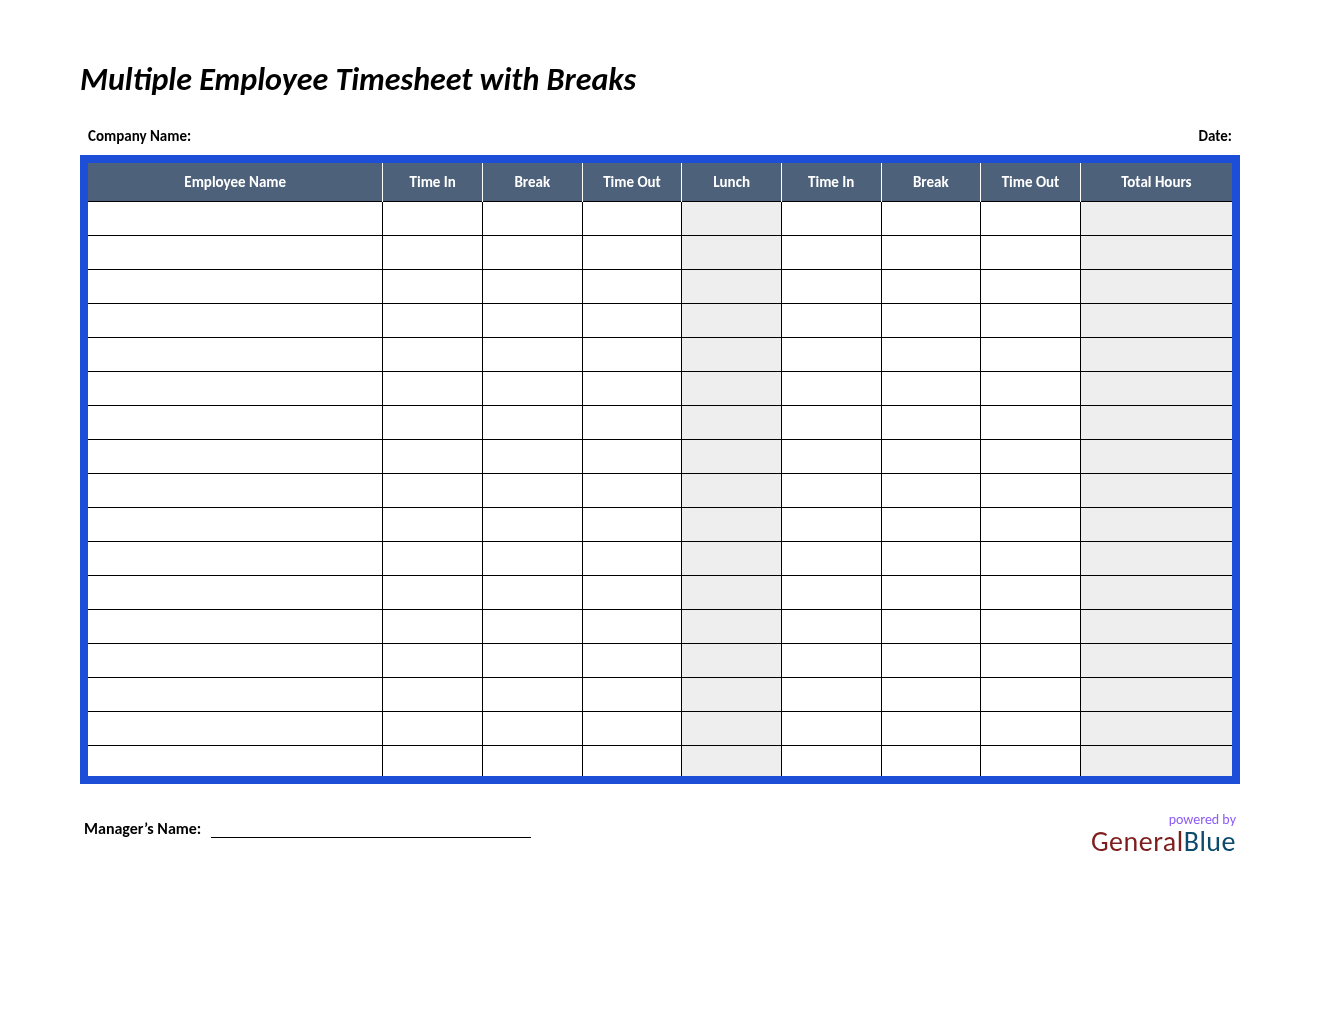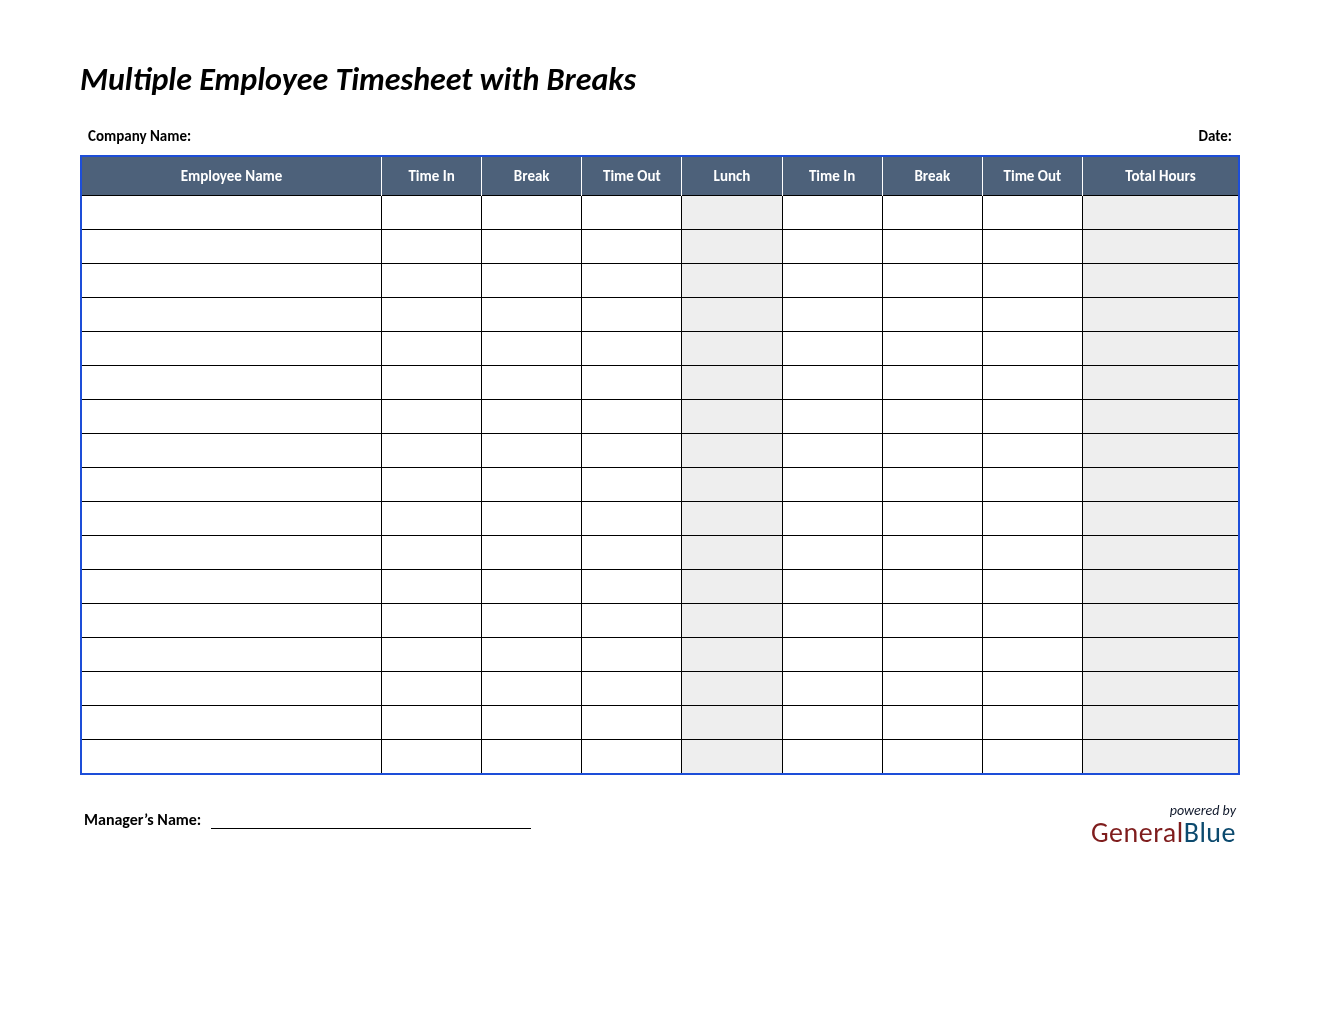--- a/index.html
+++ b/index.html
@@ -24,21 +24,21 @@
     font-size: 15px;
     padding: 0 8px 10px 8px;
   }
   .header-row .left, .header-row .right {
     display: flex;
     align-items: baseline;
   }
   table.timesheet {
     width: 100%;
     border-collapse: collapse;
-    border: 2px solid #1d4ed8;
+    border: 8px solid #1d4ed8;
     padding-left: 12px;
   }
   table.timesheet th {
     background: #4d617a;
     color: #ffffff;
     font-weight: 700;
     font-size: 15px;
     padding: 10px 6px;
     border: 1px solid #ffffff;
     border-top: none;
@@ -74,23 +74,22 @@
   }
   .sig-mgr-line { width: 320px; }
   .sig-sig-line { width: 240px; }
   .footer-spacer { flex: 0 0 40px; }
   .brand {
     margin-left: auto;
     text-align: right;
     line-height: 1.1;
   }
   .brand-powered {
-    color: #0f172a;
+    color: #8b5cf6;
     font-size: 14px;
-    font-style: italic;
   }
   .brand-name {
     font-size: 28px;
     font-weight: 400;
     letter-spacing: 0.5px;
   }
   .brand-general { color: #7f1d1d; }
   .brand-blue { color: #0c4a6e; }
 </style>
 </head>

